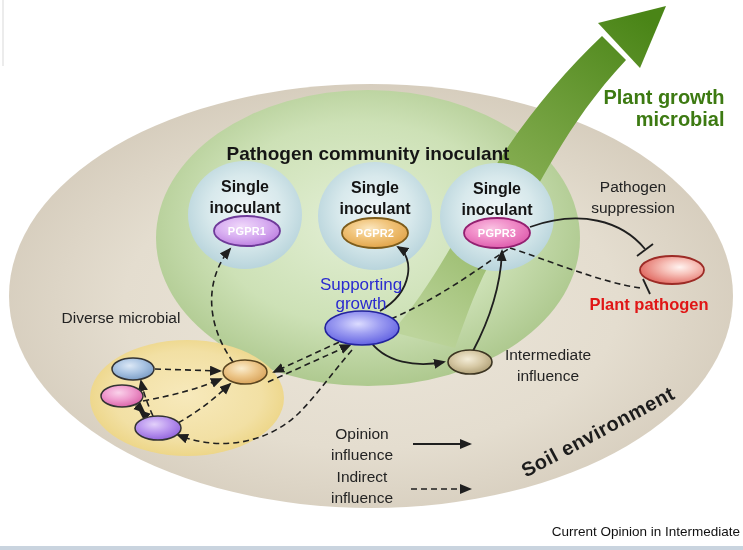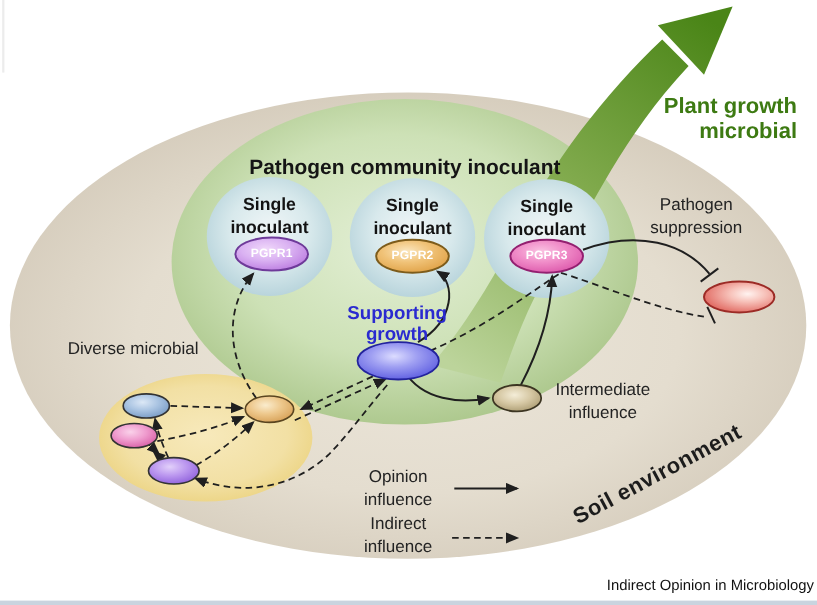--- a/index.html
+++ b/index.html
@@ -10,21 +10,21 @@
   .canvas svg { position:absolute; left:0; top:0; }
   .lbl {
     position:absolute; transform:translate(-50%,-50%);
     text-align:center; white-space:nowrap;
     color:#232323; font-size:15.5px; line-height:21px;
   }
   .lbl span { display:block; }
   .title   { font-size:19px; font-weight:bold; color:#151515; }
   .inoc    { font-size:16px; font-weight:bold; line-height:21px; color:#131313;text-align:center; }
   .pgpr    { font-size:11px; font-weight:bold; color:#ffffff; letter-spacing:.2px; }
-  .supp    { color:#2a2ad0; font-weight:bold; font-size:17px; line-height:19px; }
+  .supp    { color:#2a2ad0; font-weight:normal; font-size:17px; line-height:19px; }
   .patho-label  { color:#e01616; font-weight:bold; font-size:16.5px; }
   .growth  { color:#3d7a12; font-weight:bold; font-size:20px; line-height:22px;text-align:right; }
   .soil-label {
     font-size:20px; font-weight:bold; color:#1c1c1c;
     transform:translate(-50%,-50%) rotate(-28deg); letter-spacing:.5px;
   }
   .credit { position:absolute; right:3px; top:524px; font-size:13.5px; color:#111;
             transform:none; text-align:right; }
   .strip { position:absolute; left:0; top:546px; width:743px; height:4px; background:#c9d4df; }
   .edge  { position:absolute; left:2px; top:0; width:2px; height:66px; background:#ececec; }
@@ -201,20 +201,21 @@
   <div class="lbl" style="left:548px;top:365px">
     <span>Intermediate</span>
     <span>influence</span>
   </div>
 
   <div class="lbl" style="left:633px;top:197px">
     <span>Pathogen</span>
     <span>suppression</span>
   </div>
 
+  <div class="lbl patho-label" style="left:649px;top:304px">Plant pathogen</div>
 
   <div class="lbl growth" style="left:664px;top:108px">
     <span>Plant growth</span>
     <span>microbial</span>
   </div>
 
   <div class="lbl" style="left:121px;top:317px">
     <span>Diverse microbial</span>
   </div>
 
@@ -222,17 +223,17 @@
 
   <div class="lbl" style="left:362px;top:444px">
     <span>Opinion</span>
     <span>influence</span>
   </div>
   <div class="lbl" style="left:362px;top:487px">
     <span>Indirect</span>
     <span>influence</span>
   </div>
 
-  <div class="credit">Indirect Opinion in Microbiology</div>
+  <div class="credit">Current Opinion in Intermediate</div>
 
   <div class="strip"></div>
   <div class="edge"></div>
 </div>
 
 </body></html>

